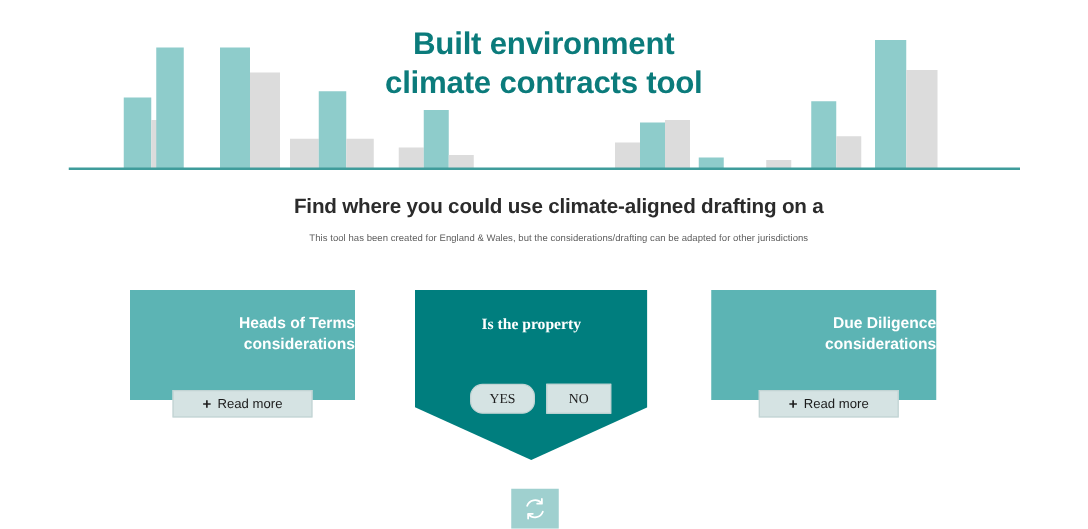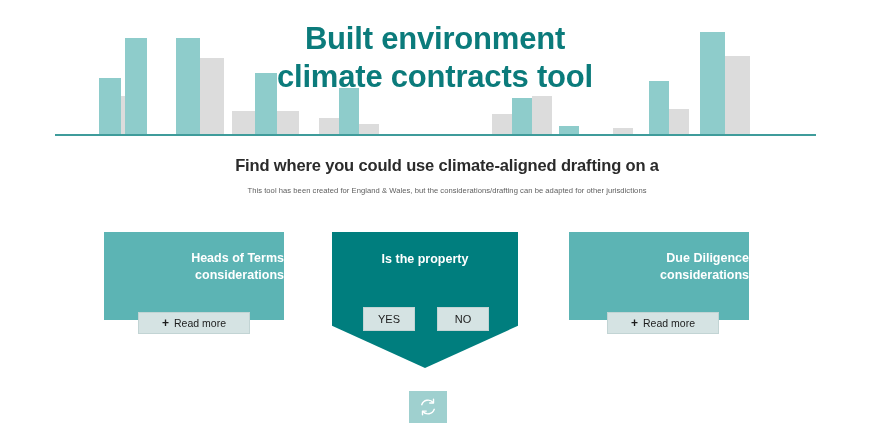--- a/index.html
+++ b/index.html
@@ -44,21 +44,21 @@
     width: 761px;
     height: 2px;
     background: #3f9c9b;
   }
   .hero-title {
     position: absolute;
     left: 0;
     top: 20px;
     width: 870px;
     text-align: center;
-    font-size: 31px;
+    font-size: 25px;
     font-weight: bold;
     line-height: 1.22;
     color: #0b7b7b;
     letter-spacing: -0.2px;
     z-index: 5;
   }
 
   
   .intro {
     position: absolute;
@@ -133,20 +133,21 @@
   .readmore.right { left: 607px; }
   .readmore .plus { font-weight: bold; font-size: 12px; }
 
   
   .qcard {
     position: absolute;
     left: 332px;
     top: 0;
     width: 172px;
     height: 136px;
+    font-family: Liberation Serif, serif;
   }
   .qcard-body {
     position: absolute;
     left: 0;
     top: 0;
     width: 186px;
     height: 136px;
     background: #007e7e;
     -webkit-clip-path: polygon(0 0, 100% 0, 100% 69%, 50% 100%, 0 69%);
     clip-path: polygon(0 0, 100% 0, 100% 69%, 50% 100%, 0 69%);
@@ -170,21 +171,21 @@
     background: #d5e3e3;
     border: 1px solid #c2d4d4;
     box-sizing: border-box;
     color: #1c1c1c;
     font-size: 11px;
     display: flex;
     align-items: center;
     justify-content: center;
     cursor: pointer;
   }
-  .answer.yes { left: 31px; }
+  .answer.yes { left: 44px; border-radius: 10px; }
   .answer.no  { left: 105px; }
 
   
   .reset-btn {
     position: absolute;
     left: 409px;
     top: 391px;
     width: 38px;
     height: 32px;
     background: #9fd0cf;

